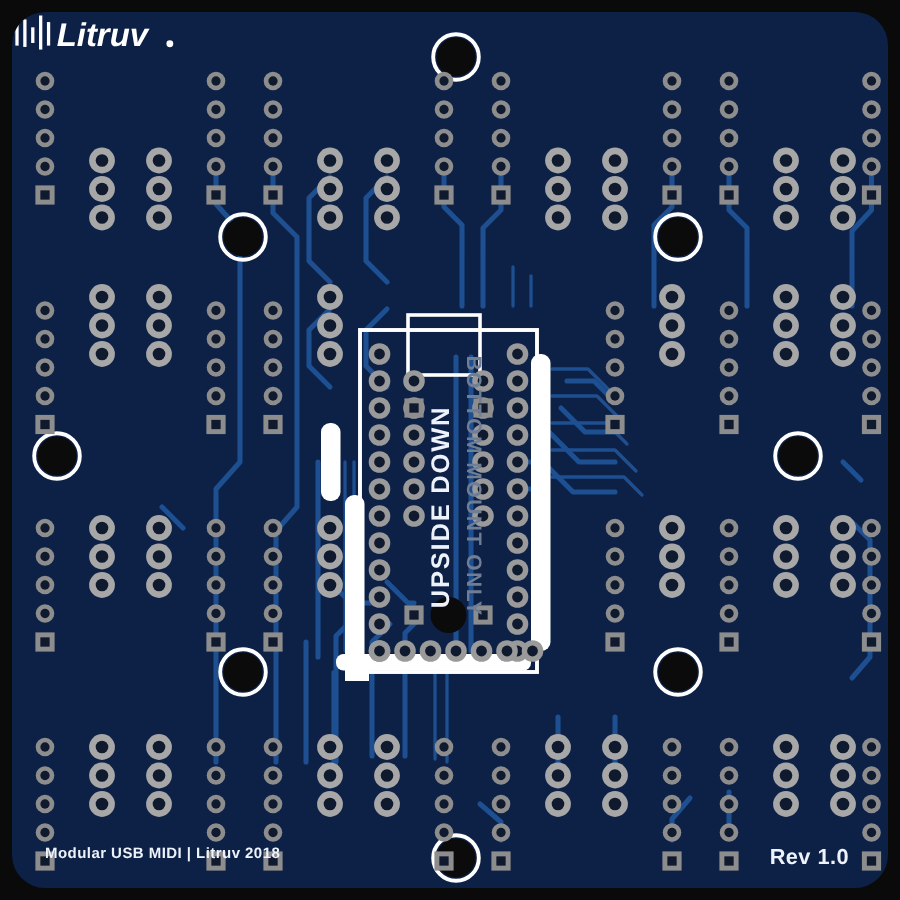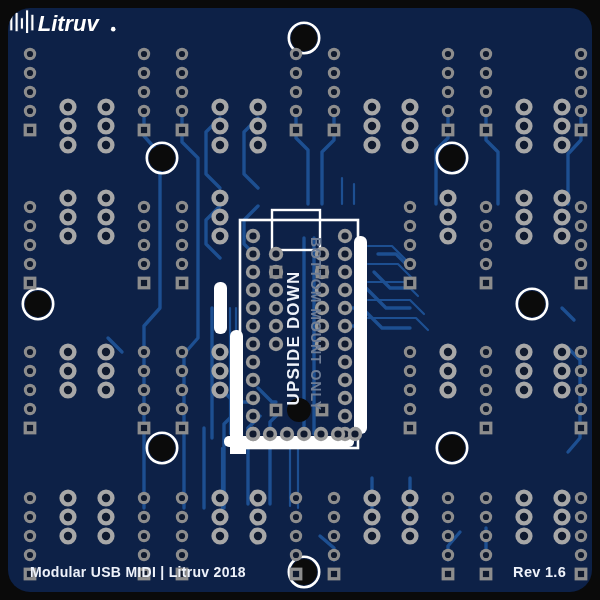--- a/index.html
+++ b/index.html
@@ -6,21 +6,21 @@
   body{width:600px;height:600px;overflow:hidden;
        font-family:"Liberation Sans",sans-serif;}
   #board-wrap{position:relative;width:600px;height:600px;background:#0a0a0a;}
   #pcb{position:absolute;left:8px;top:8px;width:584px;height:584px;
        background:#0d2147;border-radius:22px;overflow:hidden;}
   #pcb svg{position:absolute;left:0;top:0;}
   .silk-text{font-family:"Liberation Sans",sans-serif;font-weight:bold;
              fill:#eef2fa;}
   .silk-text-dim{font-family:"Liberation Sans",sans-serif;font-weight:bold;
              fill:#6f7d95;}
-  #footer-text{position:absolute;left:22px;top:556px;font-size:14px;
+  #footer-text{position:absolute;left:22px;top:556px;font-size:10px;
        font-weight:bold;color:#eef2fa;letter-spacing:.3px;white-space:nowrap;}
   #rev-text{position:absolute;right:26px;top:556px;font-size:14.5px;
        font-weight:bold;color:#eef2fa;letter-spacing:.3px;}
   #logo{position:absolute;left:24px;top:524px;height:30px;}
 </style>
 </head>
 <body>
 
 <div id="board-wrap">
   <div id="pcb">
@@ -417,16 +417,16 @@
         <rect x="8" y="5" width="3.6" height="22"></rect>
         <rect x="14" y="11" width="3.6" height="13"></rect>
         <rect x="20" y="2" width="3.6" height="27"></rect>
         <rect x="26" y="7" width="3.6" height="19"></rect>
       </g>
       <text x="34" y="26" font-family="Liberation Sans, sans-serif" font-size="25" font-weight="bold" font-style="italic" fill="#ffffff" stroke="#0d2147" stroke-width="1.2" paint-order="stroke">Litruv</text>
       <circle cx="120" cy="24" r="2.6" fill="#ffffff"></circle>
     </svg>
 
     <div id="footer-text">Modular USB MIDI | Litruv 2018</div>
-    <div id="rev-text">Rev 1.6</div>
+    <div id="rev-text">Rev 1.0</div>
 
   </div>
 </div>
 
 </body></html>

